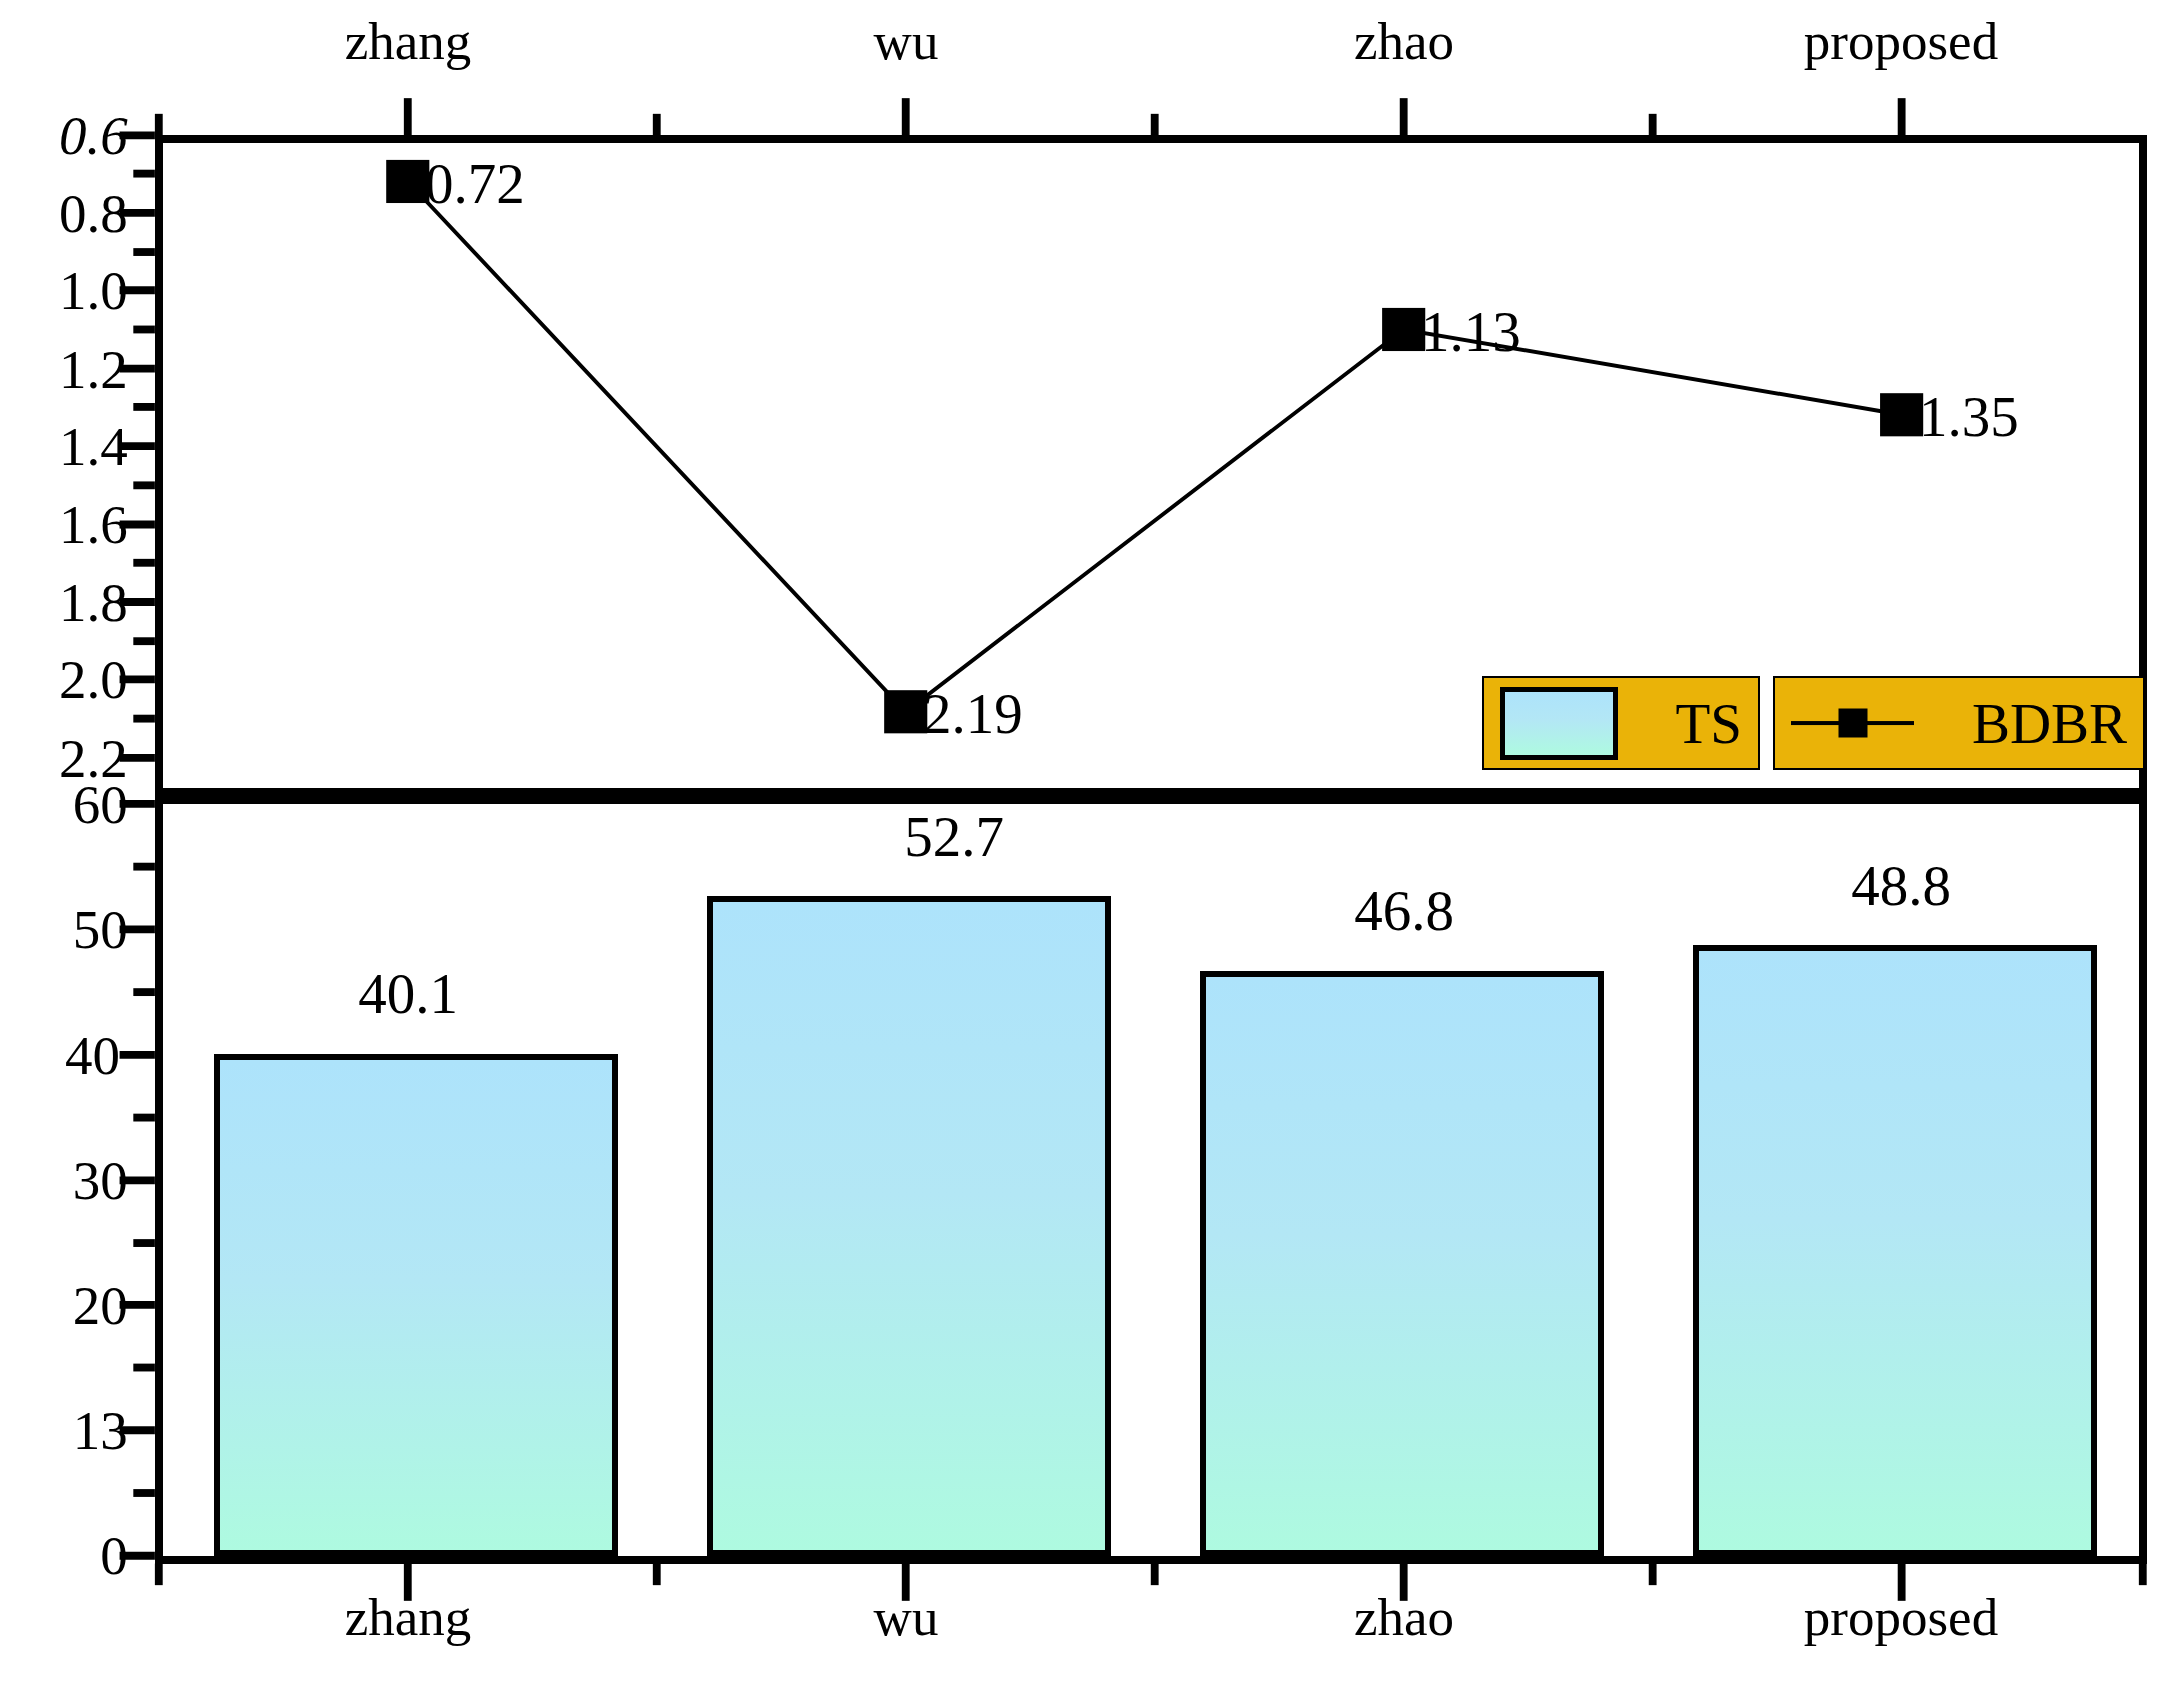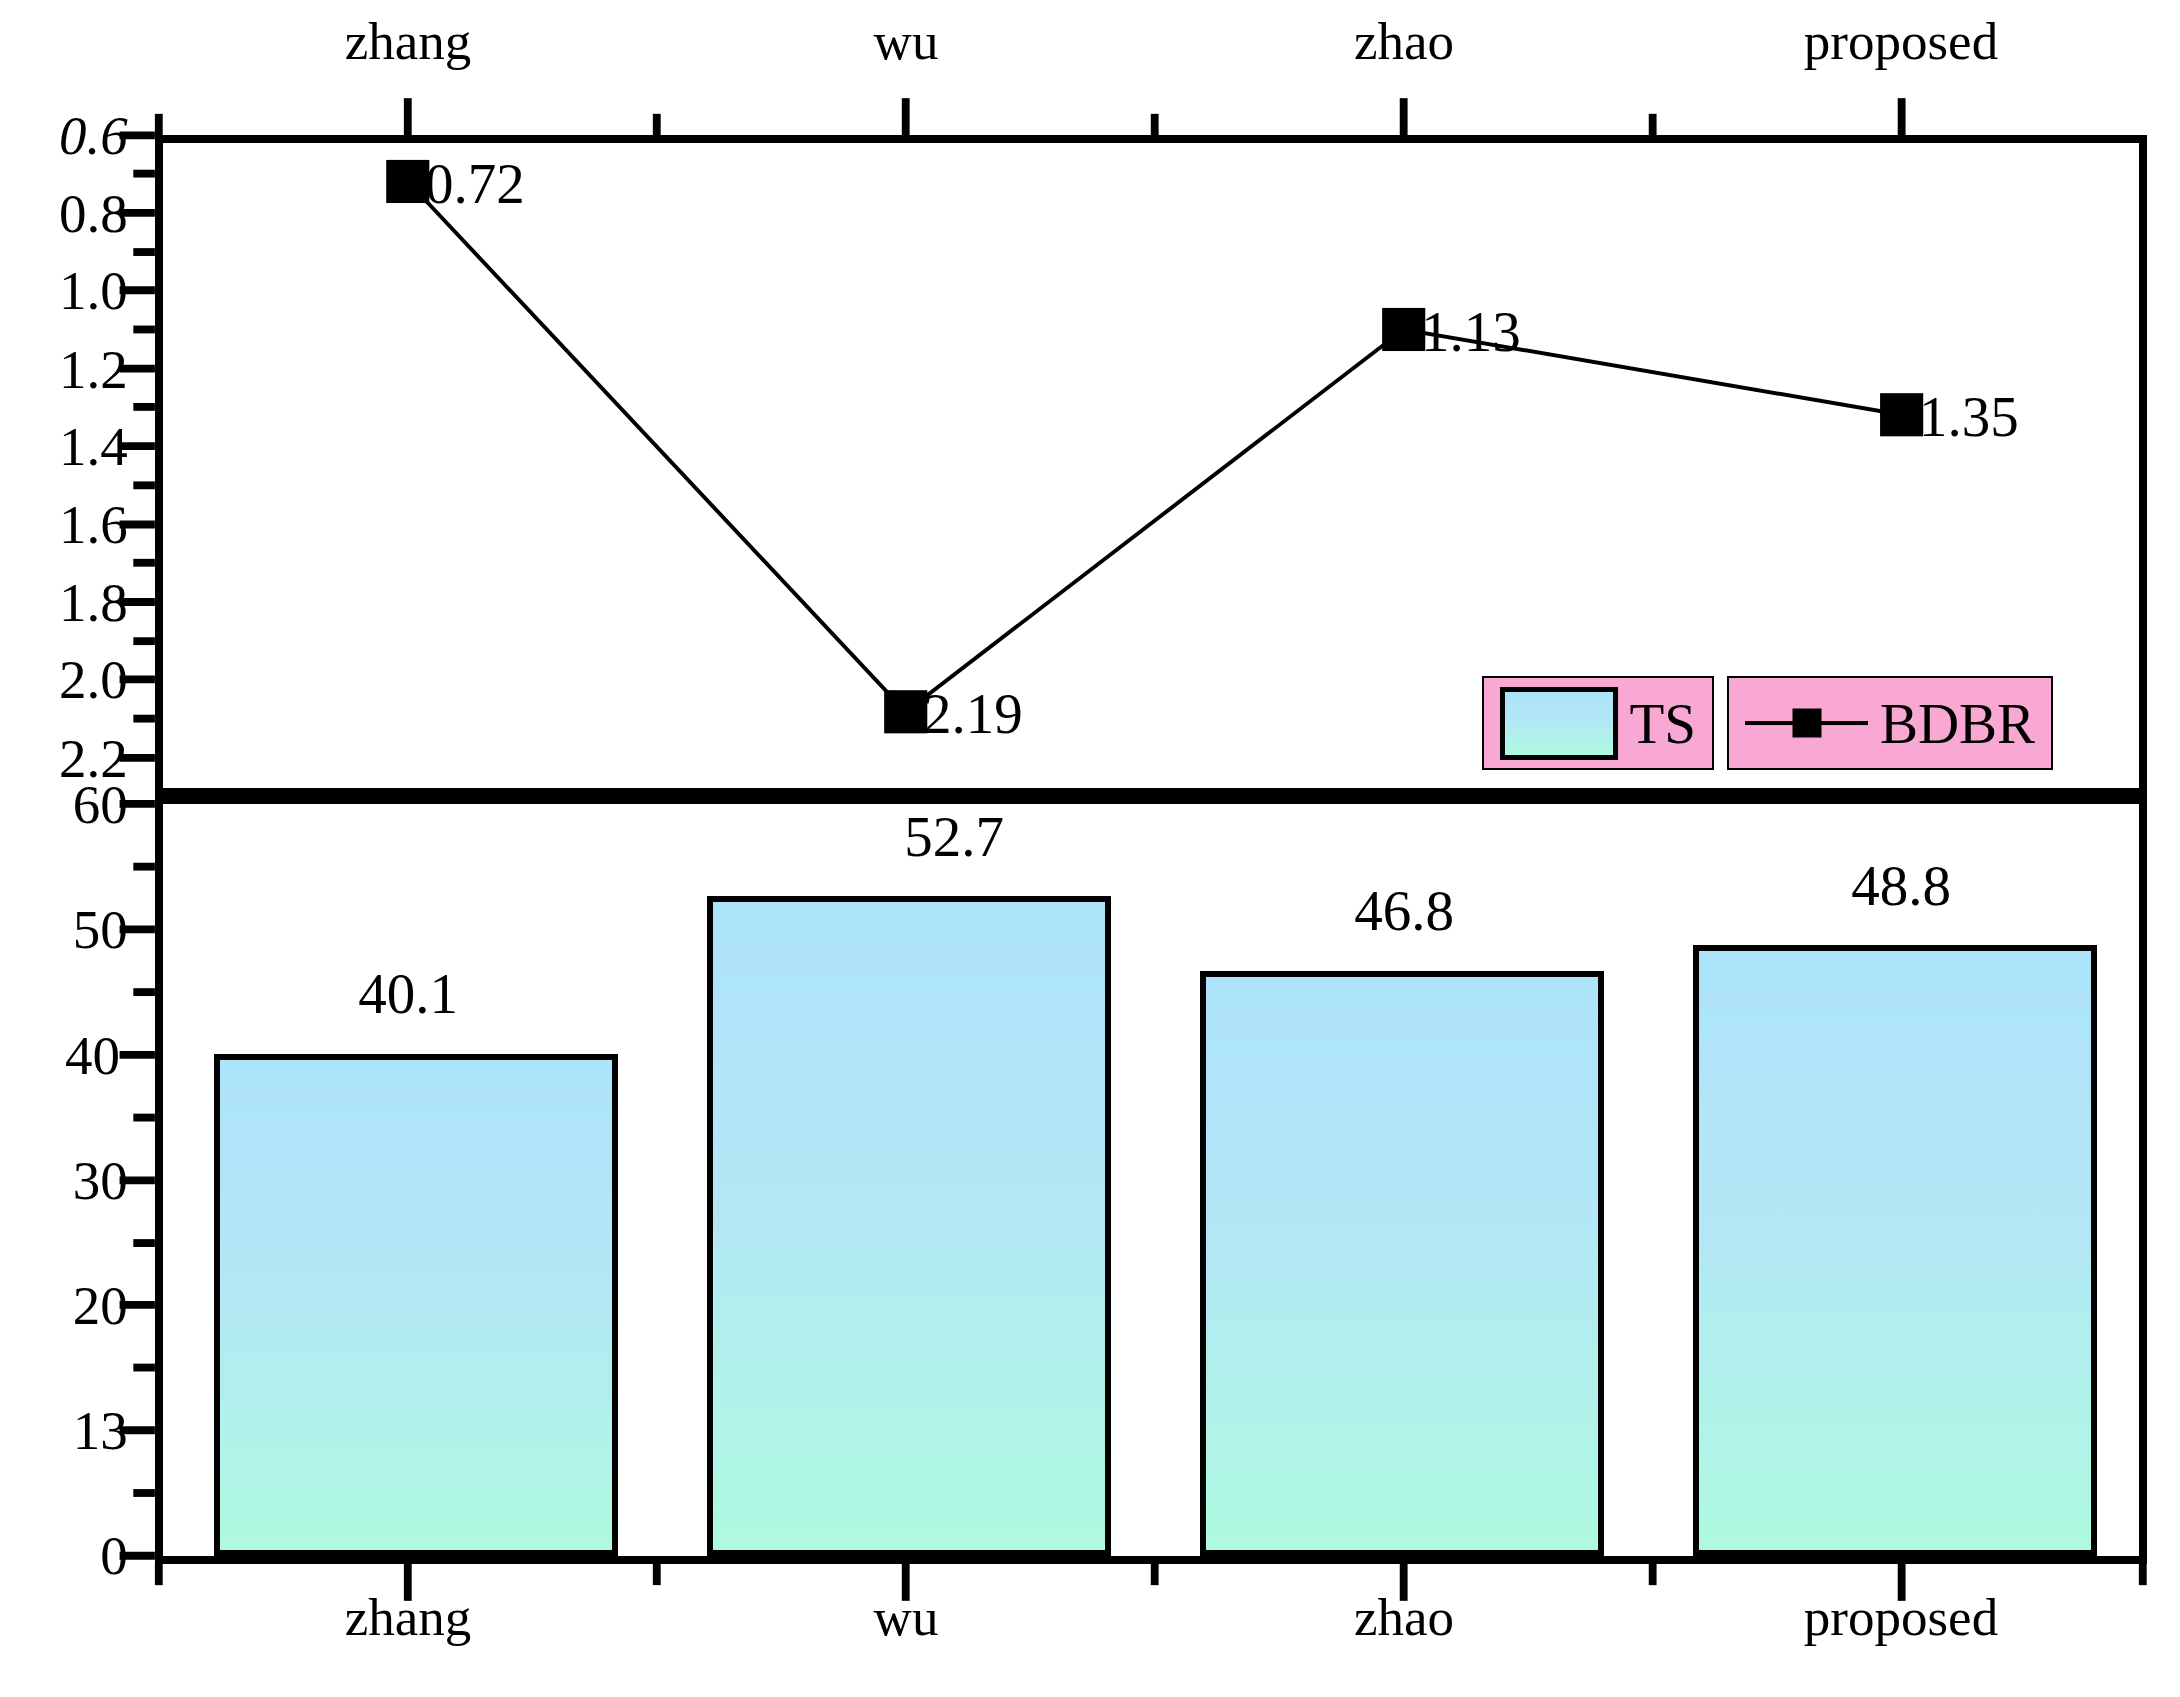--- a/index.html
+++ b/index.html
@@ -123,26 +123,27 @@
 
   
   #legend {
     position: absolute;
     display: flex;
     align-items: stretch;
     gap: 13.7px;
   }
   .legend-box {
     border: 2.9px solid #000000;
-    background: #f9a8d4;
+    background: #eab308;
     display: flex;
     align-items: center;
     padding: 7.8px 15.7px;
     box-sizing: border-box;
     height: 94px;
+    gap: 46px;
   }
   .legend-swatch {
     width: 118px;
     height: 73px;
     border: 5.9px solid #000000;
     box-sizing: border-box;
     background: linear-gradient(to bottom, #ade3fb 0%, #b3e7f5 45%, #aefae0 100%);
   }
   .legend-line-marker {
     width: 123px;

